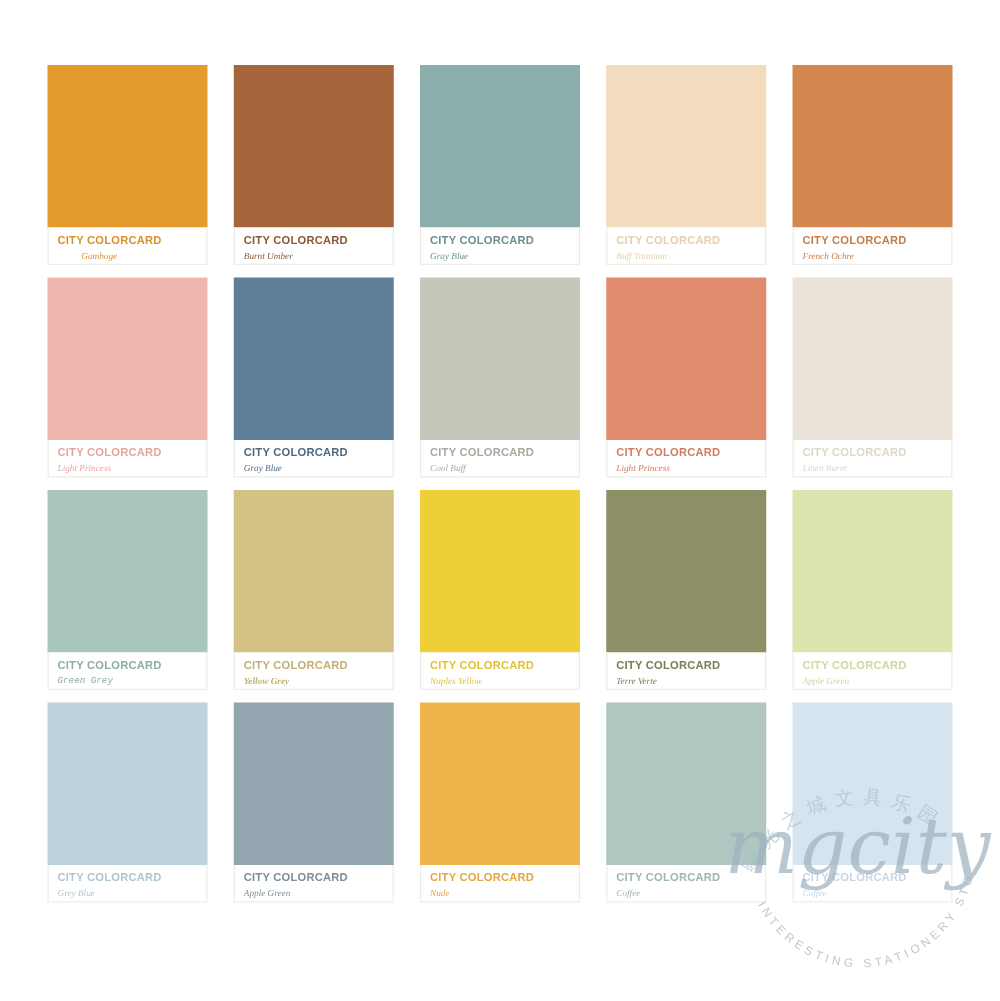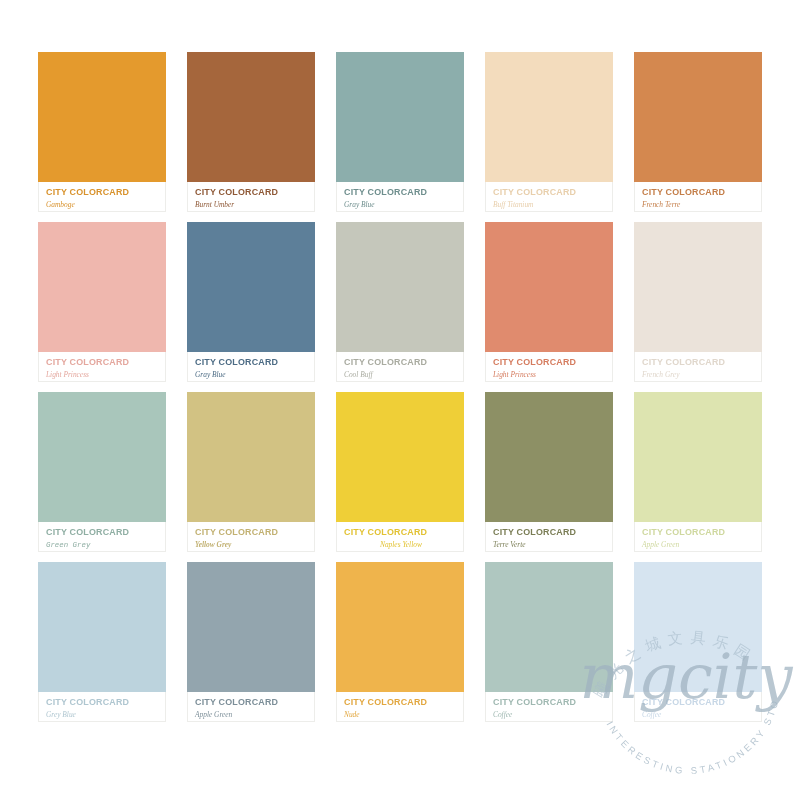--- a/index.html
+++ b/index.html
@@ -84,21 +84,21 @@
   #watermark svg { display: block; width: 100%; height: 100%; }
 </style>
 </head>
 <body>
 
 <div id="grid">
     <div class="card">
       <div class="swatch" style="background: rgb(228, 154, 45);"></div>
       <div class="label">
         <div class="brand" style="color: rgb(216, 146, 44);">CITY COLORCARD</div>
-        <div class="cname" style="color: rgb(216, 146, 44);">Gamboge</div>
+        <div class="cname" style="color: rgb(216, 146, 44); margin-left: 19px;">Gamboge</div>
       </div>
     </div>
     <div class="card">
       <div class="swatch" style="background: rgb(165, 102, 60);"></div>
       <div class="label">
         <div class="brand" style="color: rgb(142, 88, 54);">CITY COLORCARD</div>
         <div class="cname" style="color: rgb(142, 88, 54);">Burnt Umber</div>
       </div>
     </div>
     <div class="card">
@@ -112,21 +112,21 @@
       <div class="swatch" style="background: rgb(243, 220, 189);"></div>
       <div class="label">
         <div class="brand" style="color: rgb(232, 207, 172);">CITY COLORCARD</div>
         <div class="cname" style="color: rgb(232, 207, 172); font-style: italic;">Buff Titanium</div>
       </div>
     </div>
     <div class="card">
       <div class="swatch" style="background: rgb(212, 136, 79);"></div>
       <div class="label">
         <div class="brand" style="color: rgb(196, 126, 73);">CITY COLORCARD</div>
-        <div class="cname" style="color: rgb(196, 126, 73);">French Terre</div>
+        <div class="cname" style="color: rgb(196, 126, 73);">French Ochre</div>
       </div>
     </div>
     <div class="card">
       <div class="swatch" style="background: rgb(239, 183, 174);"></div>
       <div class="label">
         <div class="brand" style="color: rgb(228, 167, 158);">CITY COLORCARD</div>
         <div class="cname" style="color: rgb(228, 167, 158);">Light Princess</div>
       </div>
     </div>
     <div class="card">
@@ -147,42 +147,42 @@
       <div class="swatch" style="background: rgb(224, 139, 110);"></div>
       <div class="label">
         <div class="brand" style="color: rgb(213, 124, 95);">CITY COLORCARD</div>
         <div class="cname" style="color: rgb(213, 124, 95);">Light Princess</div>
       </div>
     </div>
     <div class="card">
       <div class="swatch" style="background: rgb(235, 227, 218);"></div>
       <div class="label">
         <div class="brand" style="color: rgb(224, 215, 204);">CITY COLORCARD</div>
-        <div class="cname" style="color: rgb(224, 215, 204);">French Grey</div>
+        <div class="cname" style="color: rgb(224, 215, 204);">Linen Burnt</div>
       </div>
     </div>
     <div class="card">
       <div class="swatch" style="background: rgb(169, 198, 187);"></div>
       <div class="label">
         <div class="brand" style="color: rgb(143, 174, 163);">CITY COLORCARD</div>
         <div class="cname" style="color: rgb(143, 174, 163); font-family: Liberation Mono, monospace;">Green Grey</div>
       </div>
     </div>
     <div class="card">
       <div class="swatch" style="background: rgb(210, 194, 131);"></div>
       <div class="label">
         <div class="brand" style="color: rgb(194, 177, 114);">CITY COLORCARD</div>
         <div class="cname" style="color: rgb(194, 177, 114); font-weight: bold;">Yellow Grey</div>
       </div>
     </div>
     <div class="card">
       <div class="swatch" style="background: rgb(239, 207, 55);"></div>
       <div class="label">
         <div class="brand" style="color: rgb(226, 194, 51);">CITY COLORCARD</div>
-        <div class="cname" style="color: rgb(226, 194, 51); margin-left: 36px;">Naples Yellow</div>
+        <div class="cname" style="color: rgb(226, 194, 51);">Naples Yellow</div>
       </div>
     </div>
     <div class="card">
       <div class="swatch" style="background: rgb(141, 144, 101);"></div>
       <div class="label">
         <div class="brand" style="color: rgb(122, 125, 85);">CITY COLORCARD</div>
         <div class="cname" style="color: rgb(122, 125, 85);">Terre Verte</div>
       </div>
     </div>
     <div class="card">

